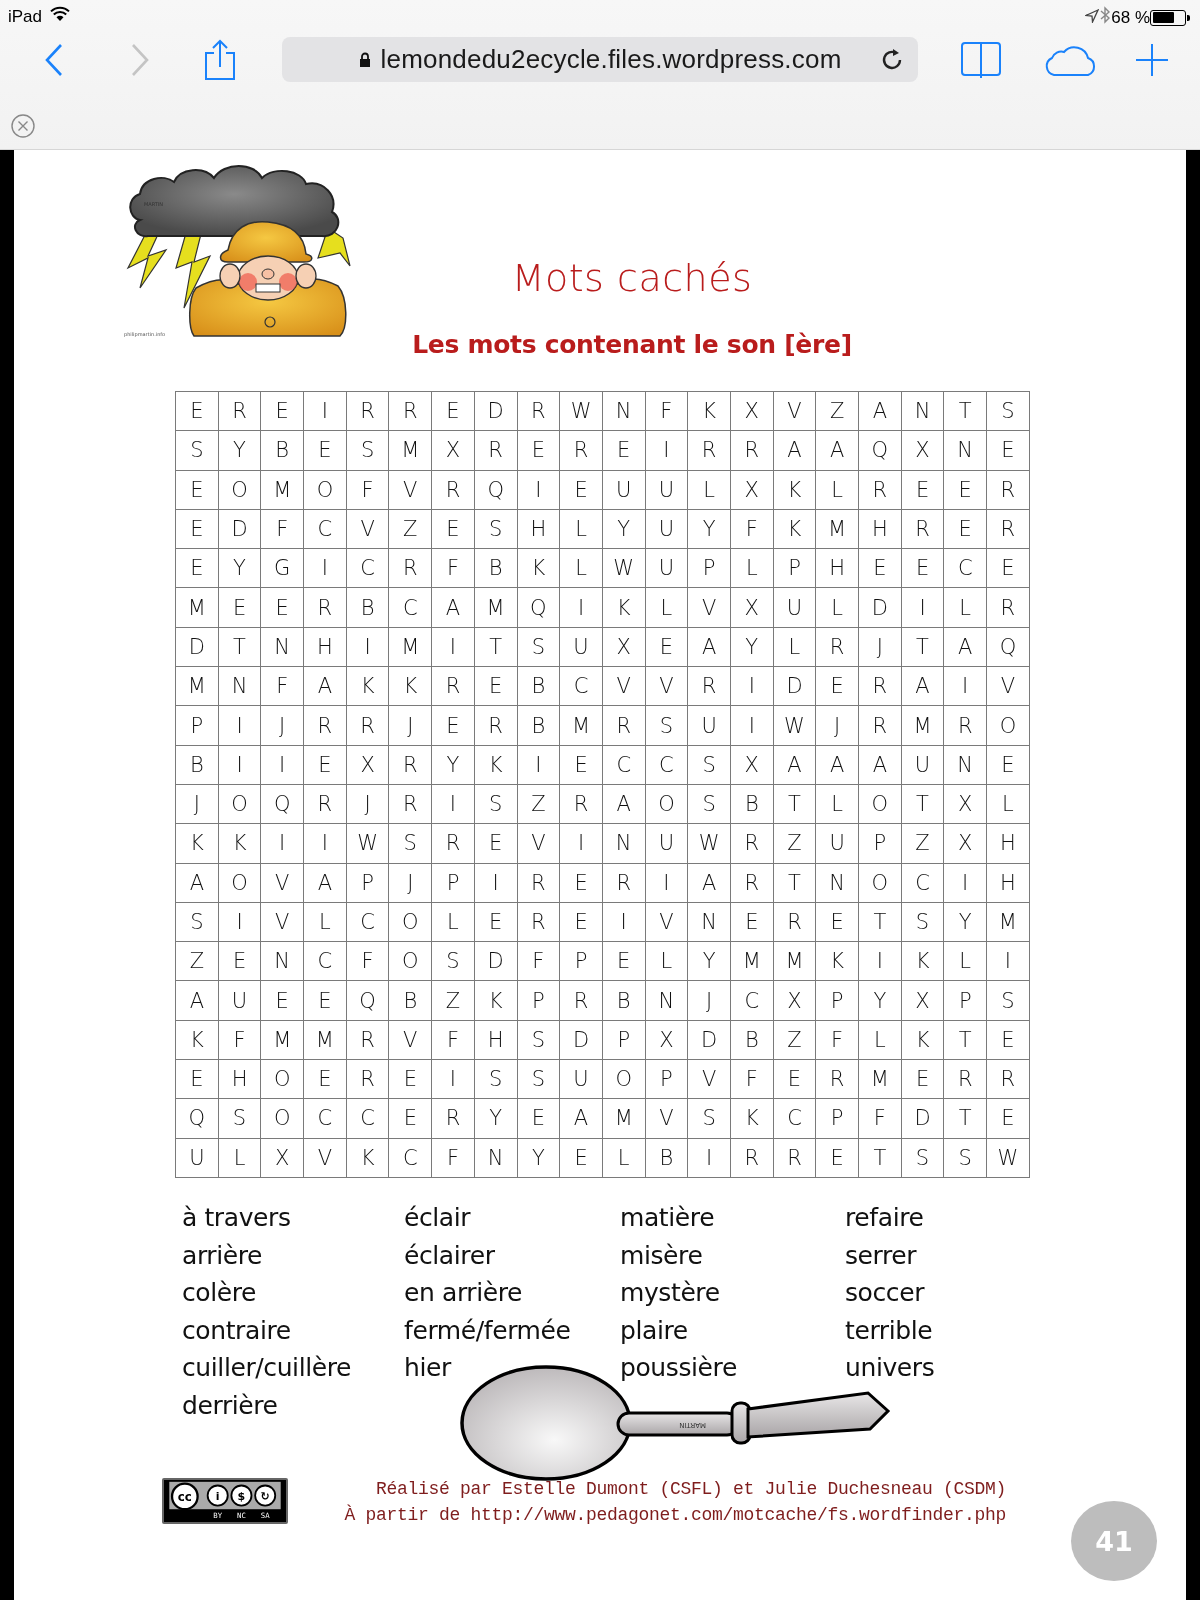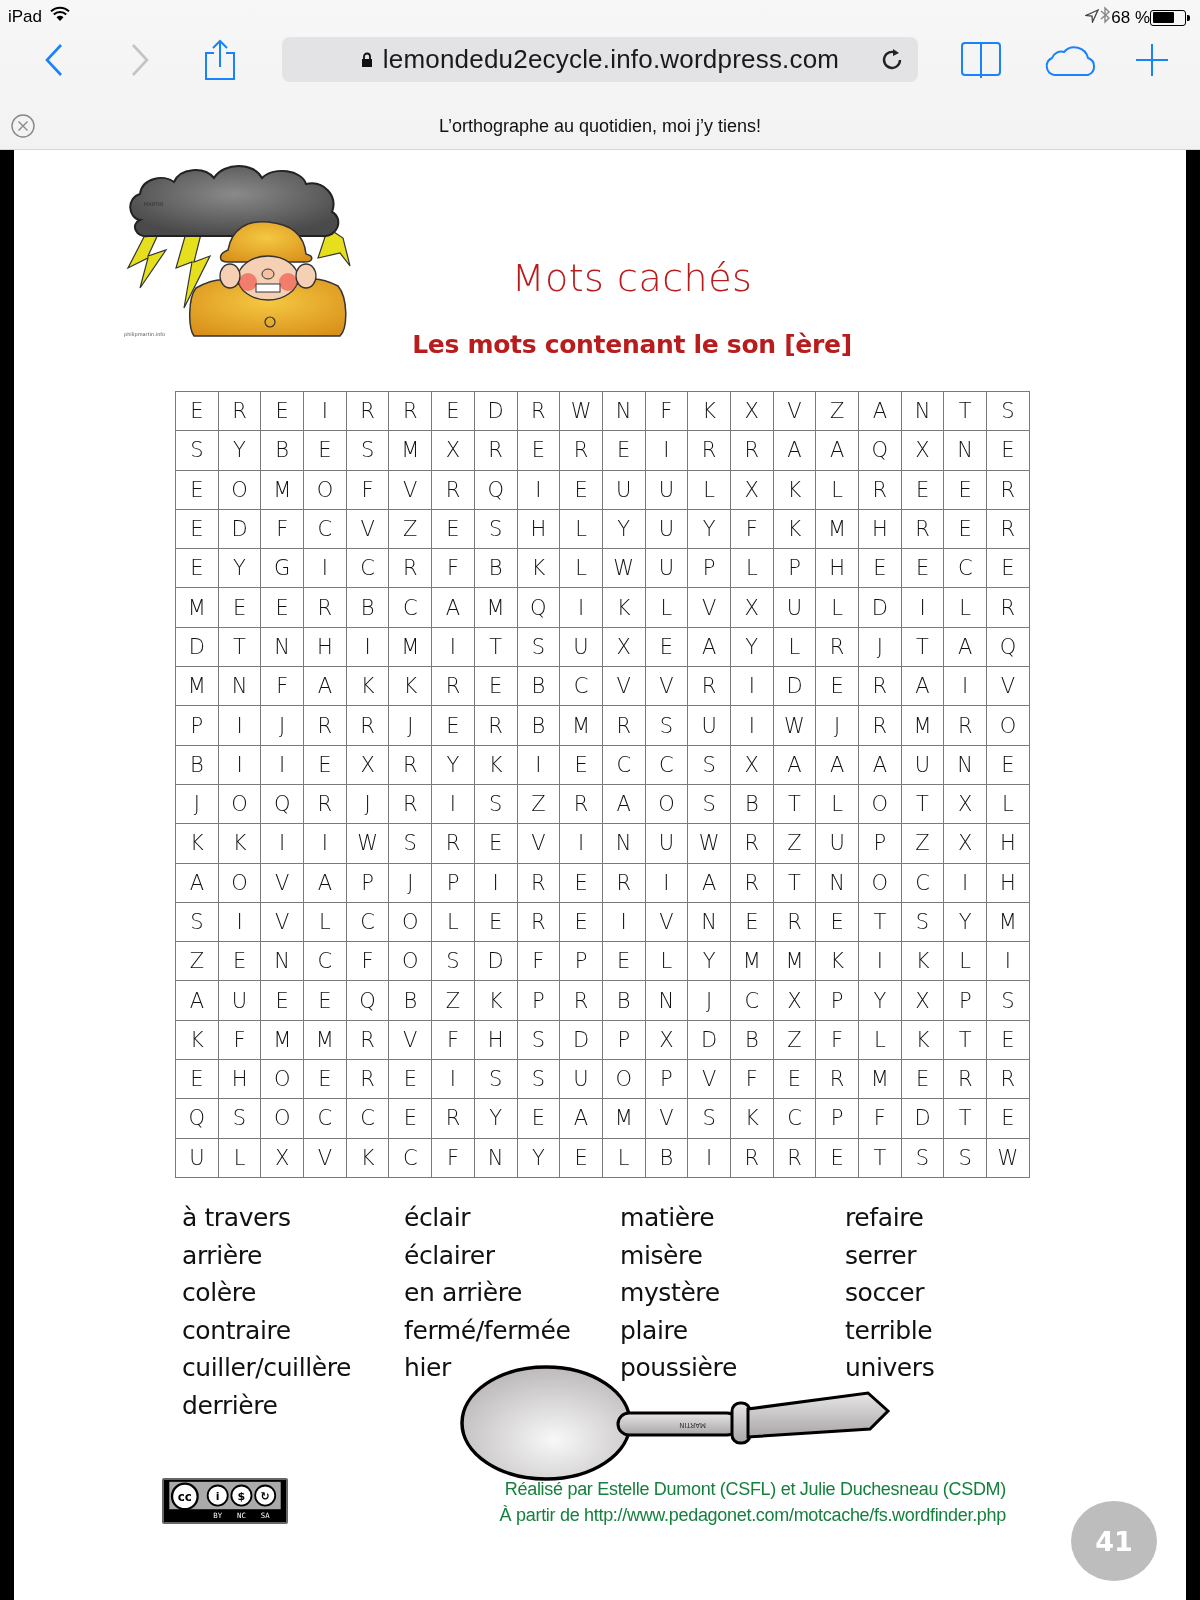--- a/index.html
+++ b/index.html
@@ -68,21 +68,21 @@
   }
 
   .spoon { position: absolute; left: 444px; top: 1213px; width: 450px; height: 120px; }
 
   .cc-badge {
     position: absolute; left: 148px; top: 1328px; width: 126px; height: 46px;
     background: #000; border: 2px solid #666; border-radius: 2px;
   }
   .credits {
     position: absolute; right: 180px; top: 1326px; text-align: right;
-    font-family: Liberation Sans, sans-serif; font-size: 18px; line-height: 26px; color: #15803d; letter-spacing: -0.3px;
+    font-family: Liberation Mono, monospace; font-size: 18px; line-height: 26px; color: #7f1d1d; letter-spacing: -0.3px;
   }
   .page-num {
     position: absolute; left: 1057px; top: 1351px; width: 86px; height: 80px; border-radius: 50%;
     background: #bdbdbd; color: #fff; font-weight: 700; font-size: 27px;
     display: flex; align-items: center; justify-content: center; font-family: "DejaVu Sans", sans-serif;
   }
 </style>
 </head>
 <body>
 
@@ -136,21 +136,21 @@
         </svg>
     </div>
 
     <div class="address">
       <span class="lock">
         <svg width="12" height="16" viewBox="0 0 12 16">
             <rect x="1" y="7" width="10" height="8" fill="#111"></rect>
             <path d="M3 7 V4.5 A3 3 0 0 1 9 4.5 V7" fill="none" stroke="#111" stroke-width="1.8"></path>
           </svg>
       </span>
-      <span>lemondedu2ecycle.info.wordpress.com</span>
+      <span>lemondedu2ecycle.files.wordpress.com</span>
       <div class="reload">
         <svg width="24" height="26" viewBox="0 0 24 26">
             <path d="M19 13 A8 8 0 1 1 15 6" fill="none" stroke="#222" stroke-width="2.4"></path>
             <path d="M12 2 L18 6 L12 9" fill="#222"></path>
           </svg>
       </div>
     </div>
 
     <div class="tb-btn" style="left:960px;width:42px">
       <svg width="42" height="40" viewBox="0 0 42 40">
@@ -170,21 +170,20 @@
     </div>
   </div>
 
   <div class="tabbar">
     <div class="tab-close">
       <svg width="26" height="26" viewBox="0 0 26 26">
           <circle cx="13" cy="13" r="11" fill="none" stroke="#888" stroke-width="1.4"></circle>
           <path d="M8.5 8.5 L17.5 17.5 M17.5 8.5 L8.5 17.5" stroke="#888" stroke-width="1.4"></path>
         </svg>
     </div>
-    <div class="tab-title">L’orthographe au quotidien, moi j’y tiens!</div>
   </div>
 </div>
 
 <div class="page">
 
   <svg class="illustration" viewBox="0 0 260 180">
     <defs>
       <radialGradient id="cloudg" cx="50%" cy="40%" r="60%">
           <stop offset="0" stop-color="#8a8a8a"></stop>
           <stop offset="1" stop-color="#4a4a4a"></stop>

